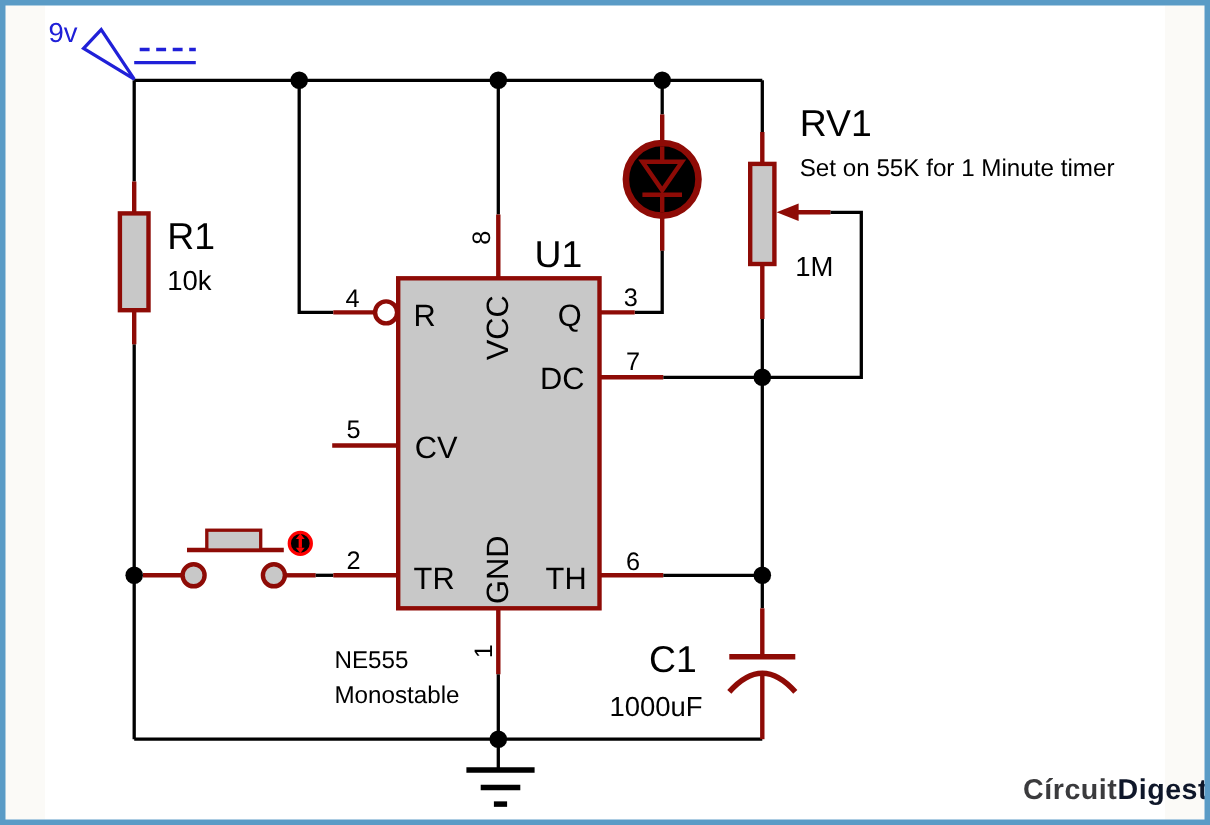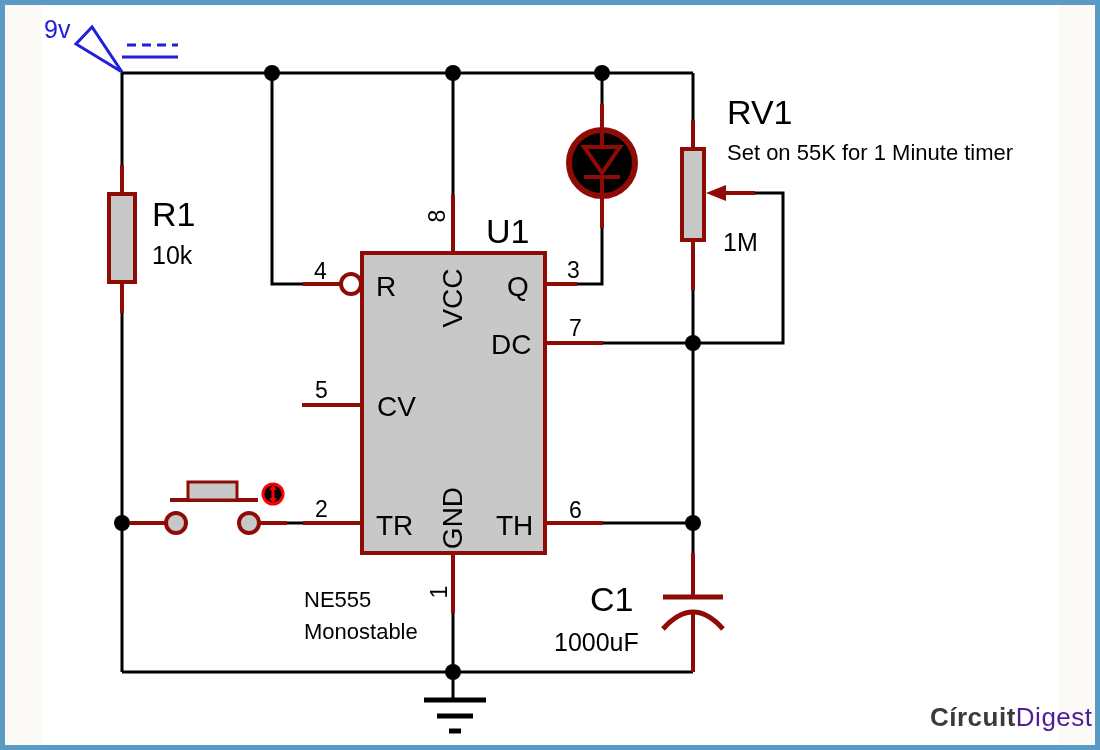--- a/index.html
+++ b/index.html
@@ -32,21 +32,21 @@
   .note{font-size:22px;}
   .pin-name{font-size:28px;}
   .pin-num{font-size:23px;}
   .pwr{font-size:25px;fill:#2020D8;}
 
   .logo{
     position:absolute;left:930px;top:702px;z-index:5;
     font-size:26px;letter-spacing:0.5px;white-space:nowrap;
   }
   .logo .p1{color:#3B3B3D;font-weight:700;}
-  .logo .p2{color:#4c1d95;font-weight:400;}
+  .logo .p2{color:#0f172a;font-weight:700;}
 </style>
 </head>
 <body>
 
 <div class="strip left"></div>
 <div class="strip right"></div>
 <div class="frame"></div>
 
 <svg class="schematic" width="1100" height="750" viewBox="0 0 1100 750">
 

